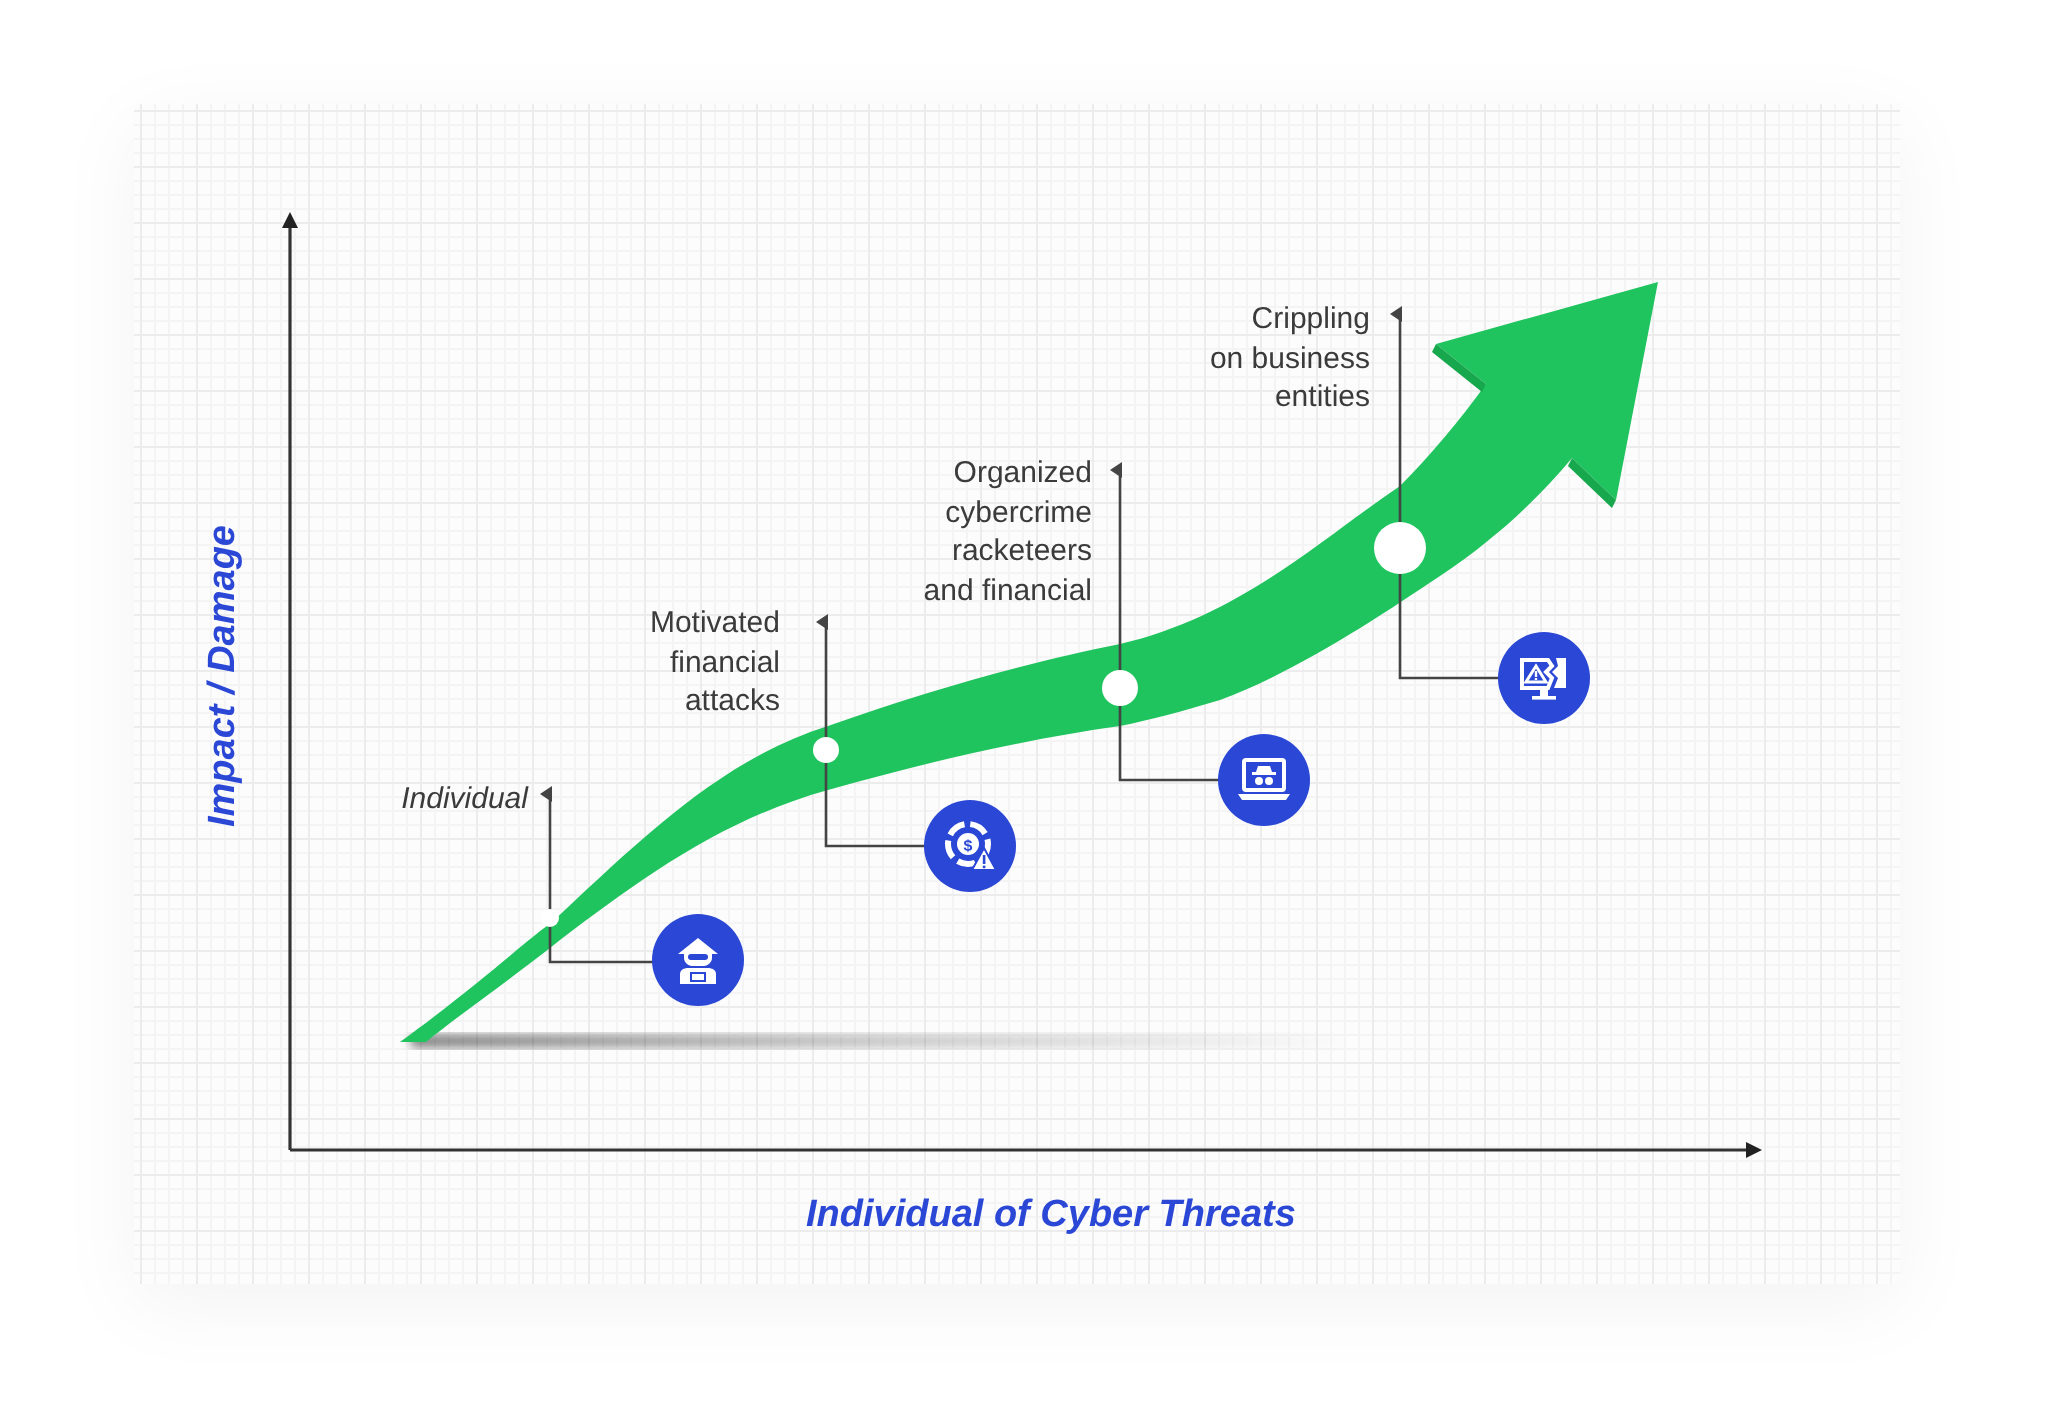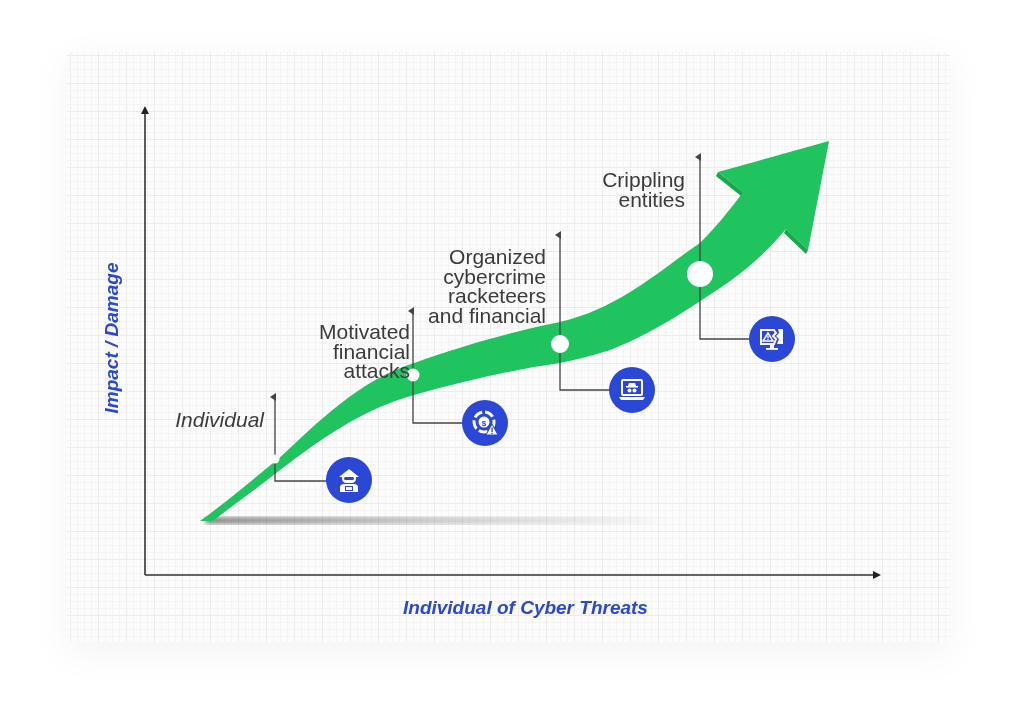--- a/index.html
+++ b/index.html
@@ -13,21 +13,21 @@
         linear-gradient(to bottom, #ececec 1px, transparent 1px),
         linear-gradient(to right, #f4f4f4 1px, transparent 1px),
         linear-gradient(to bottom, #f4f4f4 1px, transparent 1px);
       background-size: 28px 28px, 28px 28px, 7px 7px, 7px 7px;
       background-position: 3px 3px, 3px 3px, 3px 3px, 3px 3px;
       box-shadow: 0 10px 40px rgba(0,0,0,0.05);
     }
     svg.diagram { position: absolute; left: 0; top: 0; }
     .label {
       position: absolute; text-align: right; color: #3b3b3b;
-      font-size: 21px; line-height: 19.5px; font-weight: 500; width: 160px; margin-top: 20px;
+      font-size: 15px; line-height: 19.5px; font-weight: 500; width: 160px;
     }
     .axis-title {
       position: absolute; color: #2a47d6; font-weight: bold; font-style: italic;
       font-size: 19px; white-space: nowrap;
     }
     .y-title { left: 112px; top: 338px; transform: translate(-50%, -50%) rotate(-90deg); }
     .x-title { left: 403px; top: 597px; }
     .icon-badge {
       position: absolute; width: 46px; height: 46px; border-radius: 50%;
       background: #2a47d6; display: flex; align-items: center; justify-content: center;
@@ -110,33 +110,34 @@
   <circle cx="560" cy="344" r="9" fill="#fff"></circle>
   <circle cx="700" cy="274" r="13" fill="#fff"></circle>
 </svg>
 
 <div class="axis-title y-title">Impact / Damage</div>
 <div class="axis-title x-title">Individual of Cyber Threats</div>
 
 <div class="label" style="left:104px; top:390px;font-style:italic;">
   <div>Individual</div>
 </div>
-<div class="label" style="left:250px; top:302px;">
+<div class="label" style="left:230px; top:302px;">
   <div>Motivated</div>
   <div>financial</div>
   <div>attacks</div>
 </div>
 <div class="label" style="left:386px; top:227px;">
   <div>Organized</div>
   <div>cybercrime</div>
   <div>racketeers</div>
   <div>and financial</div>
 </div>
 <div class="label" style="left:525px; top:150px;">
   <div>Crippling</div>
+  <div>on business</div>
   <div>entities</div>
 </div>
 
 <div class="icon-badge" style="left:326px; top:457px;">
   <svg width="28" height="28" viewBox="0 0 28 28">
     <path d="M14 3 L4 11 L7 11 L7 13 C7 15 9 17 11 17 L17 17 C19 17 21 15 21 13 L21 11 L24 11 Z" fill="#fff"></path>
     <rect x="9" y="11" width="10" height="3" rx="1.5" fill="#2a47d6"></rect>
     <path d="M5 26 L5 21 C5 19 7 18 9 18 L19 18 C21 18 23 19 23 21 L23 26 Z" fill="#fff"></path>
     <rect x="10" y="20" width="8" height="5" fill="#2a47d6"></rect>
     <rect x="11" y="21" width="6" height="3" fill="#fff"></rect>

